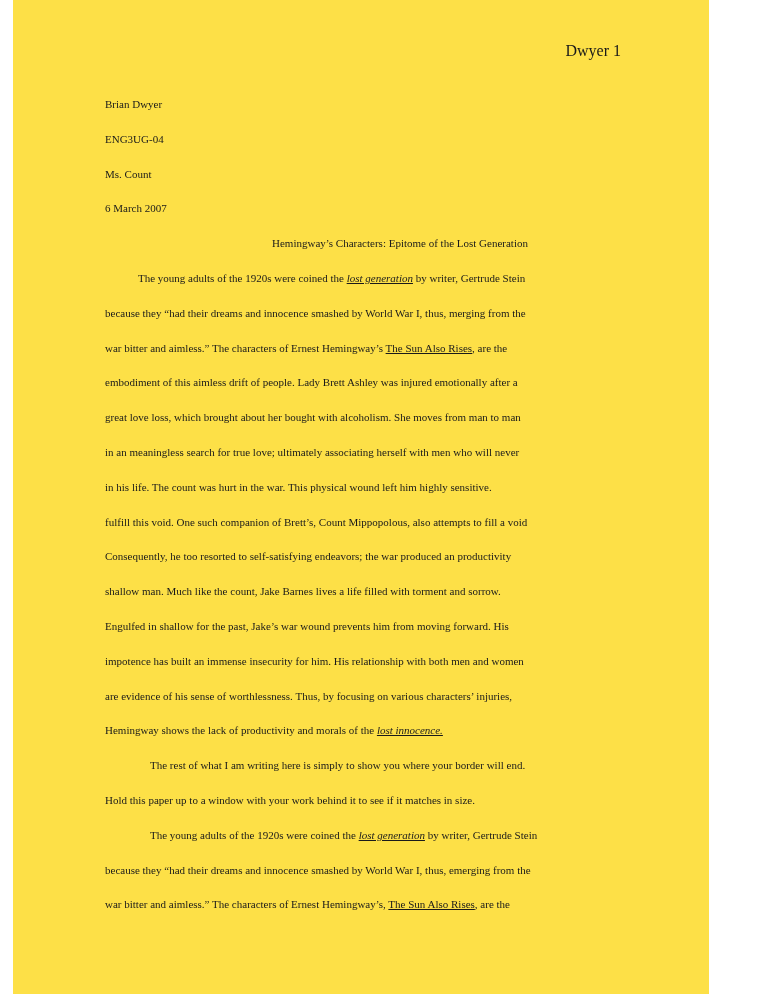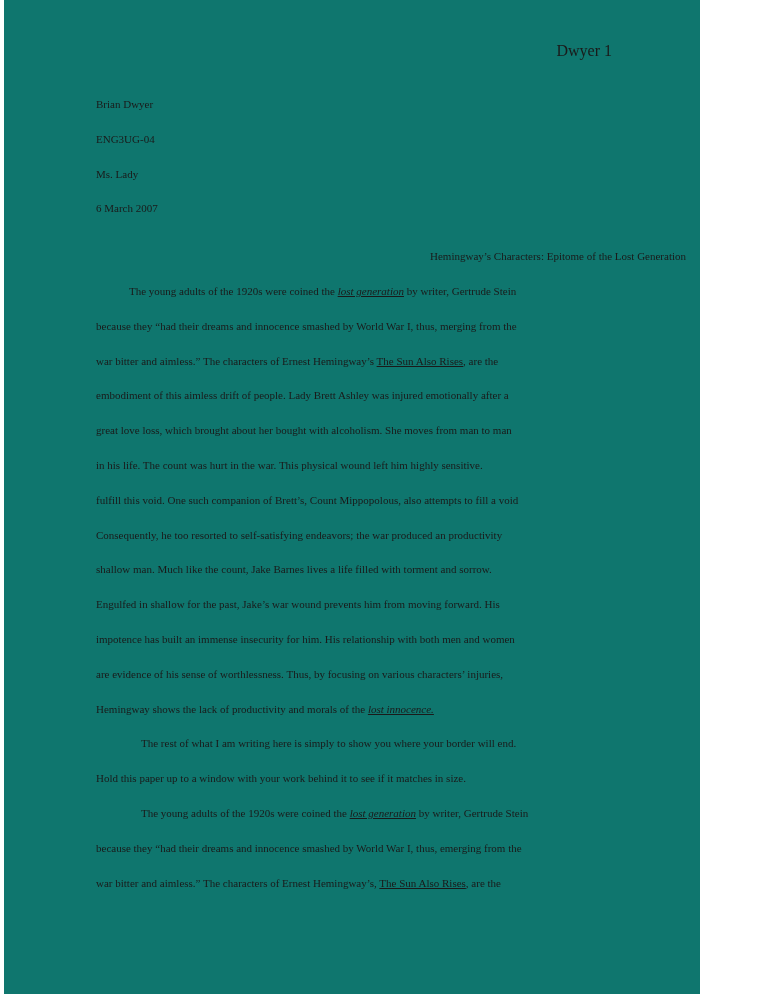--- a/index.html
+++ b/index.html
@@ -1,45 +1,46 @@
 <!DOCTYPE html>
 <html><head>
 <meta charset="utf-8">
 <style>
   html, body { margin: 0; padding: 0; background: #ffffff; }
   body { width: 768px; height: 994px; overflow: hidden; position: relative;
          font-family: "Liberation Serif", "DejaVu Serif", serif; color: #1a1a1a; }
-  .page { position: absolute; left: 4px; top: 0; width: 696px; height: 994px; background: #0f766e; }
+  .page { position: absolute; left: 13px; top: 0; width: 696px; height: 994px; background: #fde047; }
   .header { position: absolute; top: 41px; right: 88px; font-size: 16px; line-height: 20px; }
   .body { position: absolute; left: 92px; top: 87px; width: 590px; font-size: 11px; line-height: 34.8px; }
   .line { white-space: nowrap; display: block; height: 34.8px; }
-  .center { text-align: right; width: 590px; margin-top: 13px; }
+  .center { text-align: center; width: 590px; }
   .indent1 { padding-left: 33px; }
   .indent2 { padding-left: 45px; }
   em { font-style: italic; text-decoration: underline; }
   u { text-decoration: underline; }
 </style>
 </head>
 <body>
 
 <div class="page">
   <div class="header">Dwyer 1</div>
 
   <div class="body">
     <span class="line">Brian Dwyer</span>
     <span class="line">ENG3UG-04</span>
-    <span class="line">Ms. Lady</span>
+    <span class="line">Ms. Count</span>
     <span class="line">6 March 2007</span>
     <span class="line center">Hemingway’s Characters: Epitome of the Lost Generation</span>
 
     <span class="line indent1"><span>The young adults of the 1920s were coined the </span><em>lost generation</em><span> by writer, Gertrude Stein</span></span>
     <span class="line">because they “had their dreams and innocence smashed by World War I, thus, merging from the</span>
     <span class="line"><span>war bitter and aimless.”  The characters of Ernest Hemingway’s </span><u>The Sun Also Rises</u><span>, are the</span></span>
     <span class="line">embodiment of this aimless drift of people.  Lady Brett Ashley was injured emotionally after a</span>
     <span class="line">great love loss, which brought about her bought with alcoholism.  She moves from man to man</span>
+    <span class="line">in an meaningless search for true love; ultimately associating herself with men who will never</span>
     <span class="line">in his life.  The count was hurt in the war.  This physical wound left him highly sensitive.</span>
     <span class="line">fulfill this void.  One such companion of Brett’s, Count Mippopolous, also attempts to fill a void</span>
     <span class="line">Consequently, he too resorted to self-satisfying endeavors; the war produced an productivity</span>
     <span class="line">shallow man.  Much like the count, Jake Barnes lives a life filled with torment and sorrow.</span>
     <span class="line">Engulfed in shallow for the past, Jake’s war wound prevents him from moving forward.  His</span>
     <span class="line">impotence has built an immense insecurity for him.  His relationship with both men and women</span>
     <span class="line">are evidence of his sense of worthlessness.  Thus, by focusing on various characters’ injuries,</span>
     <span class="line"><span>Hemingway shows the lack of productivity and morals of the </span><em>lost innocence.</em></span>
 
     <span class="line indent2">The rest of what I am writing here is simply to show you where your border will end.</span>

